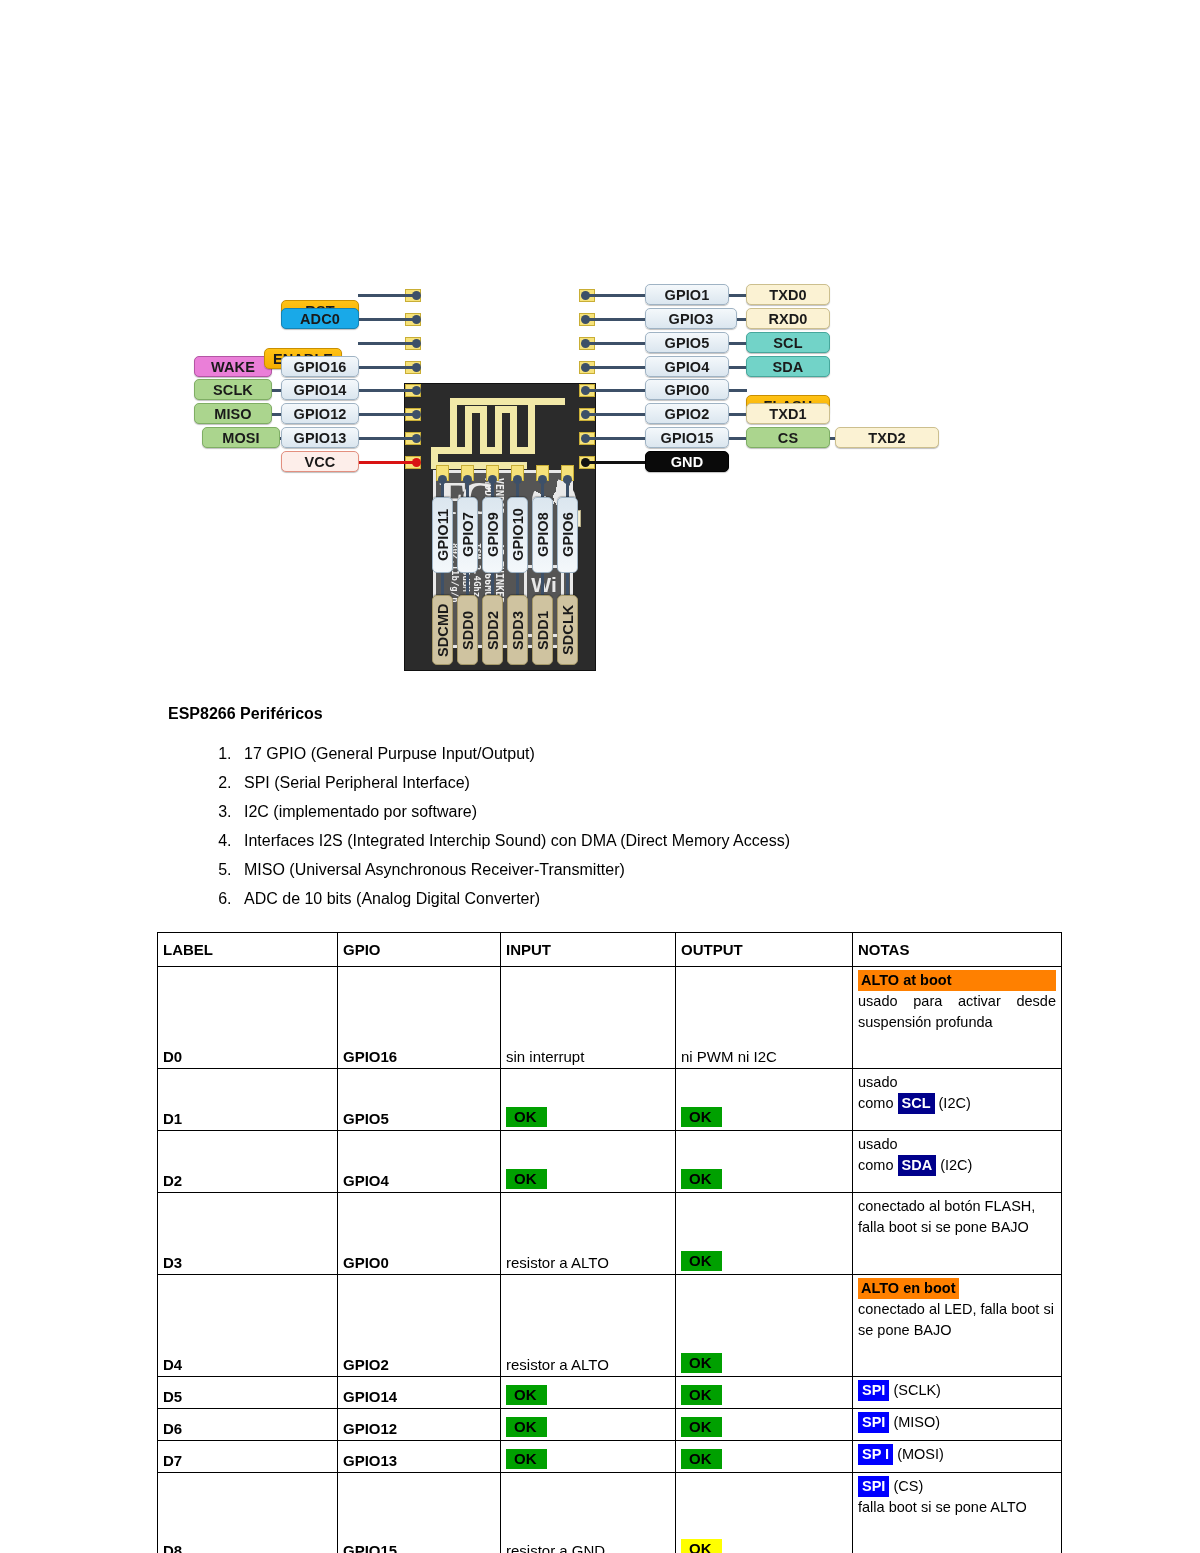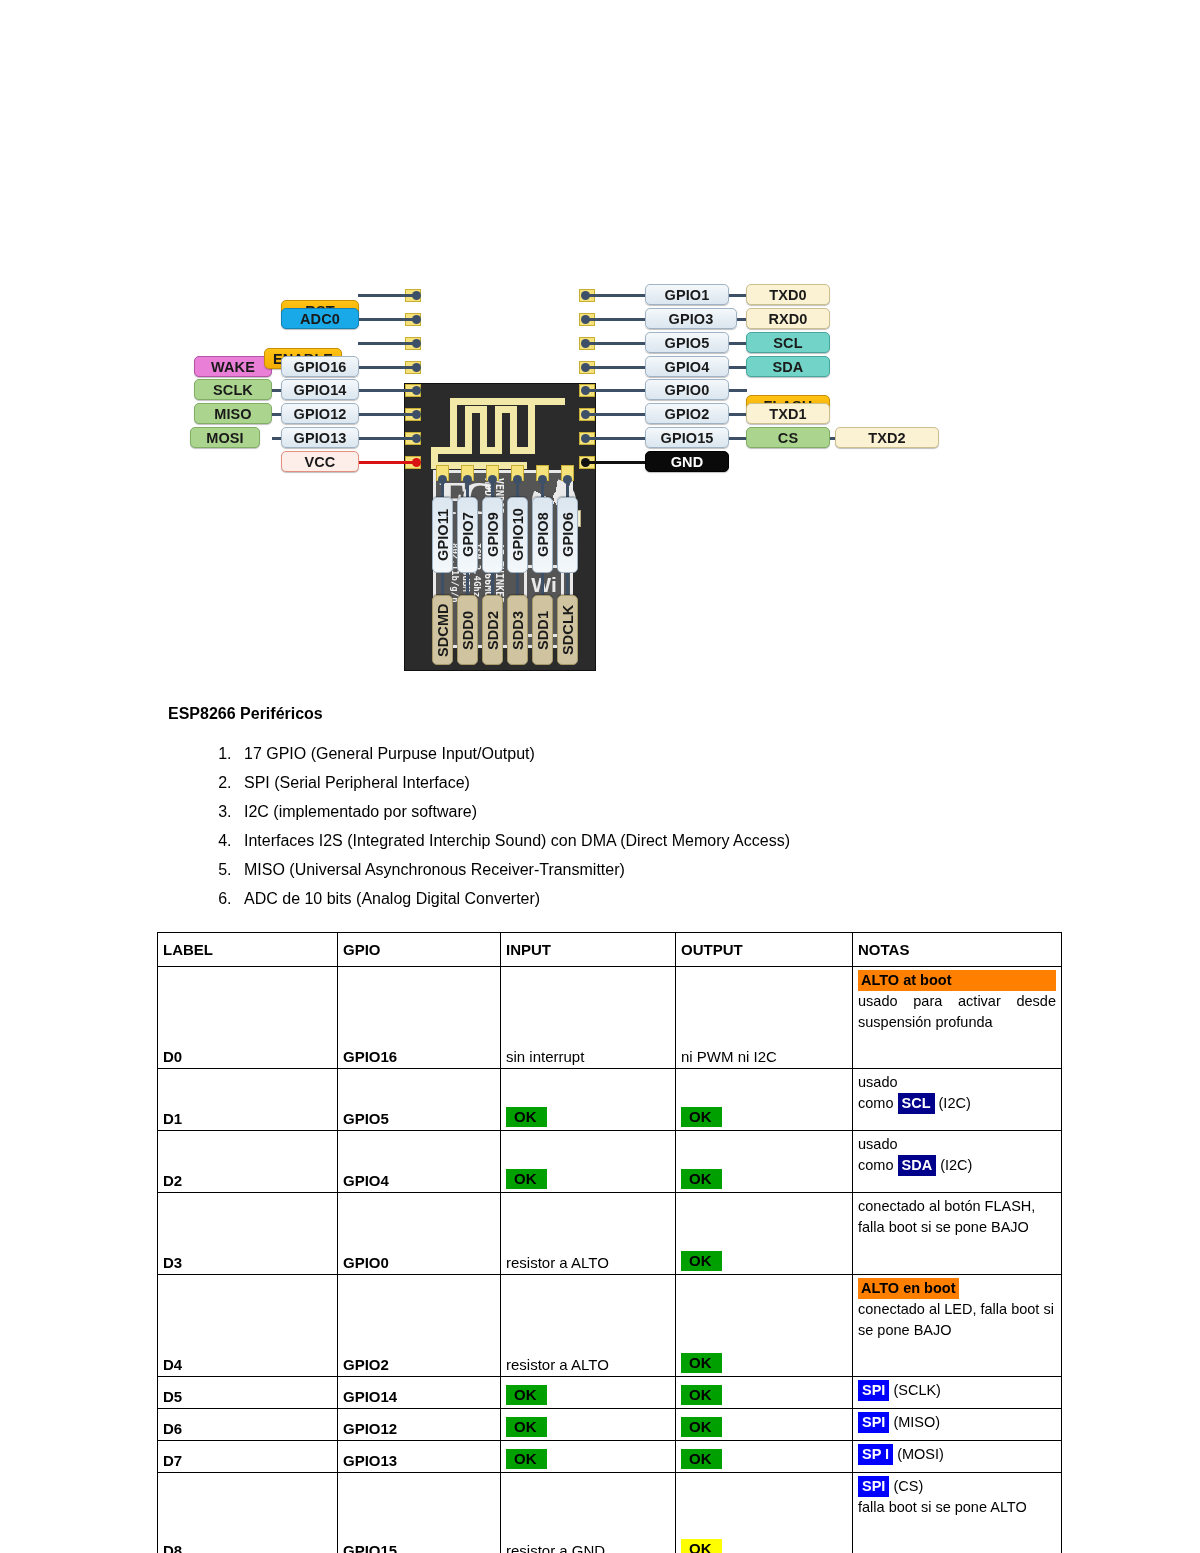--- a/index.html
+++ b/index.html
@@ -271,21 +271,21 @@
       <div class="wire v" style="left:466px;top:388px;height:22px;"></div>
       <div class="wire v" style="left:491px;top:388px;height:22px;"></div>
       <div class="wire v" style="left:516px;top:388px;height:22px;"></div>
       <div class="wire v" style="left:541px;top:388px;height:22px;"></div>
       <div class="wire v" style="left:566px;top:388px;height:22px;"></div>
     </div>
 
     <div class="cap pink" style="left:194px;top:171px;width:78px;">WAKE</div>
     <div class="cap green" style="left:194px;top:194px;width:78px;">SCLK</div>
     <div class="cap green" style="left:194px;top:218px;width:78px;">MISO</div>
-    <div class="cap green" style="left:190px;top:242px;width:70px;">MOSI</div>
+    <div class="cap green" style="left:202px;top:242px;width:78px;">MOSI</div>
 
     <div class="cap yellow" style="left:281px;top:99px;width:78px;">RST</div>
     <div class="cap cyan" style="left:281px;top:123px;width:78px;">ADC0</div>
     <div class="cap yellow" style="left:264px;top:147px;width:78px;">ENABLE</div>
     <div class="cap gpio" style="left:281px;top:171px;width:78px;">GPIO16</div>
     <div class="cap gpio" style="left:281px;top:194px;width:78px;">GPIO14</div>
     <div class="cap gpio" style="left:281px;top:218px;width:78px;">GPIO12</div>
     <div class="cap gpio" style="left:281px;top:242px;width:78px;">GPIO13</div>
     <div class="cap vcc" style="left:281px;top:266px;width:78px;">VCC</div>
 

